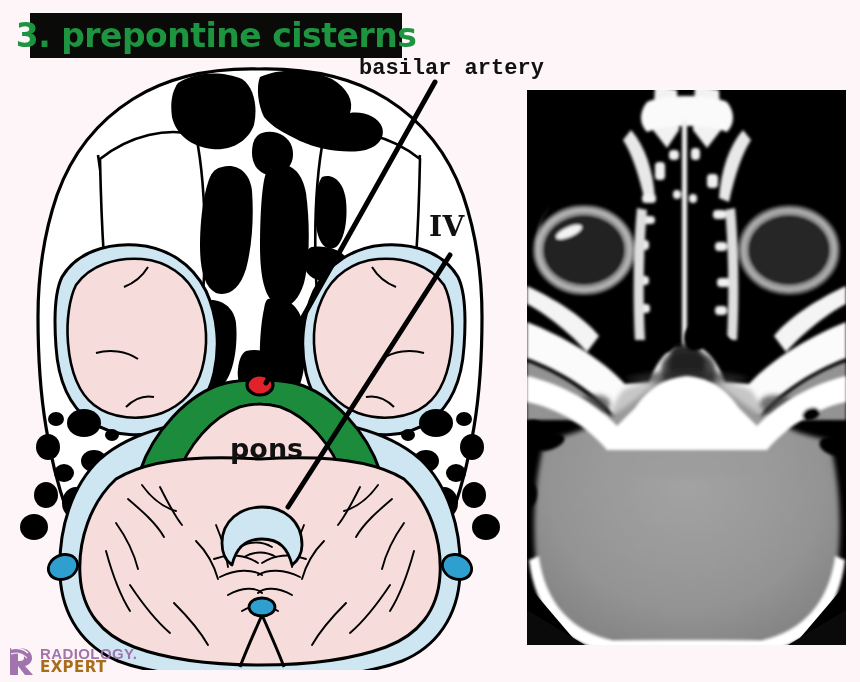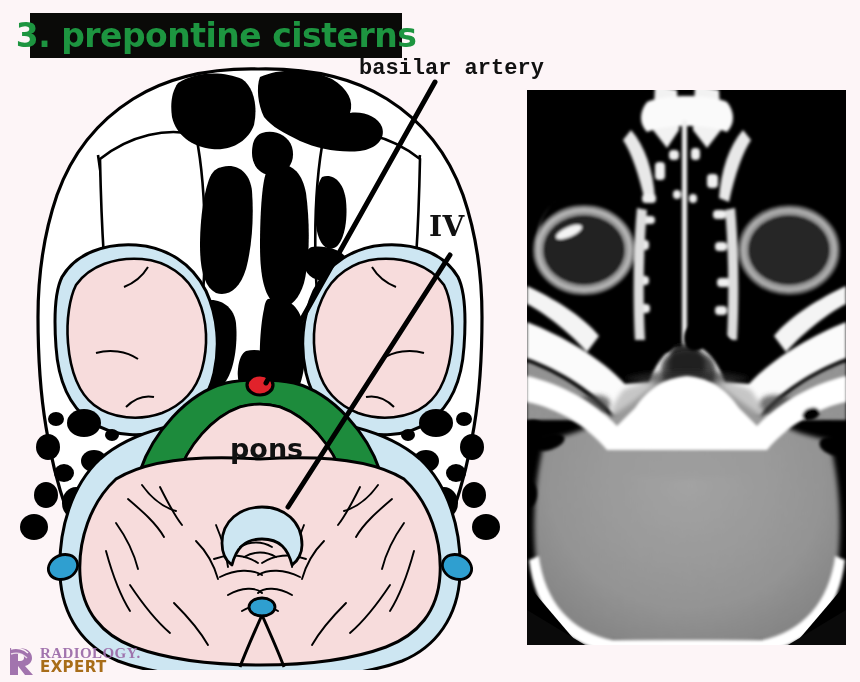--- a/index.html
+++ b/index.html
@@ -108,21 +108,21 @@
     opacity: 0.92;
   }
   #wm-mark { flex: 0 0 auto; margin-right: 5px; }
   #wm-words {
     display: flex;
     flex-direction: column;
     justify-content: center;
     line-height: 0.92;
   }
   #wm-line-1 {
-    font-family: Liberation Serif, serif;
+    font-family: Liberation Sans, sans-serif;
     font-weight: bold;
     font-size: 15px;
     color: #9b6aa8;
     letter-spacing: 0.4px;
   }
   #wm-line-2 {
     font-family: "DejaVu Sans", sans-serif;
     font-weight: bold;
     font-size: 15px;
     color: #a16207;

